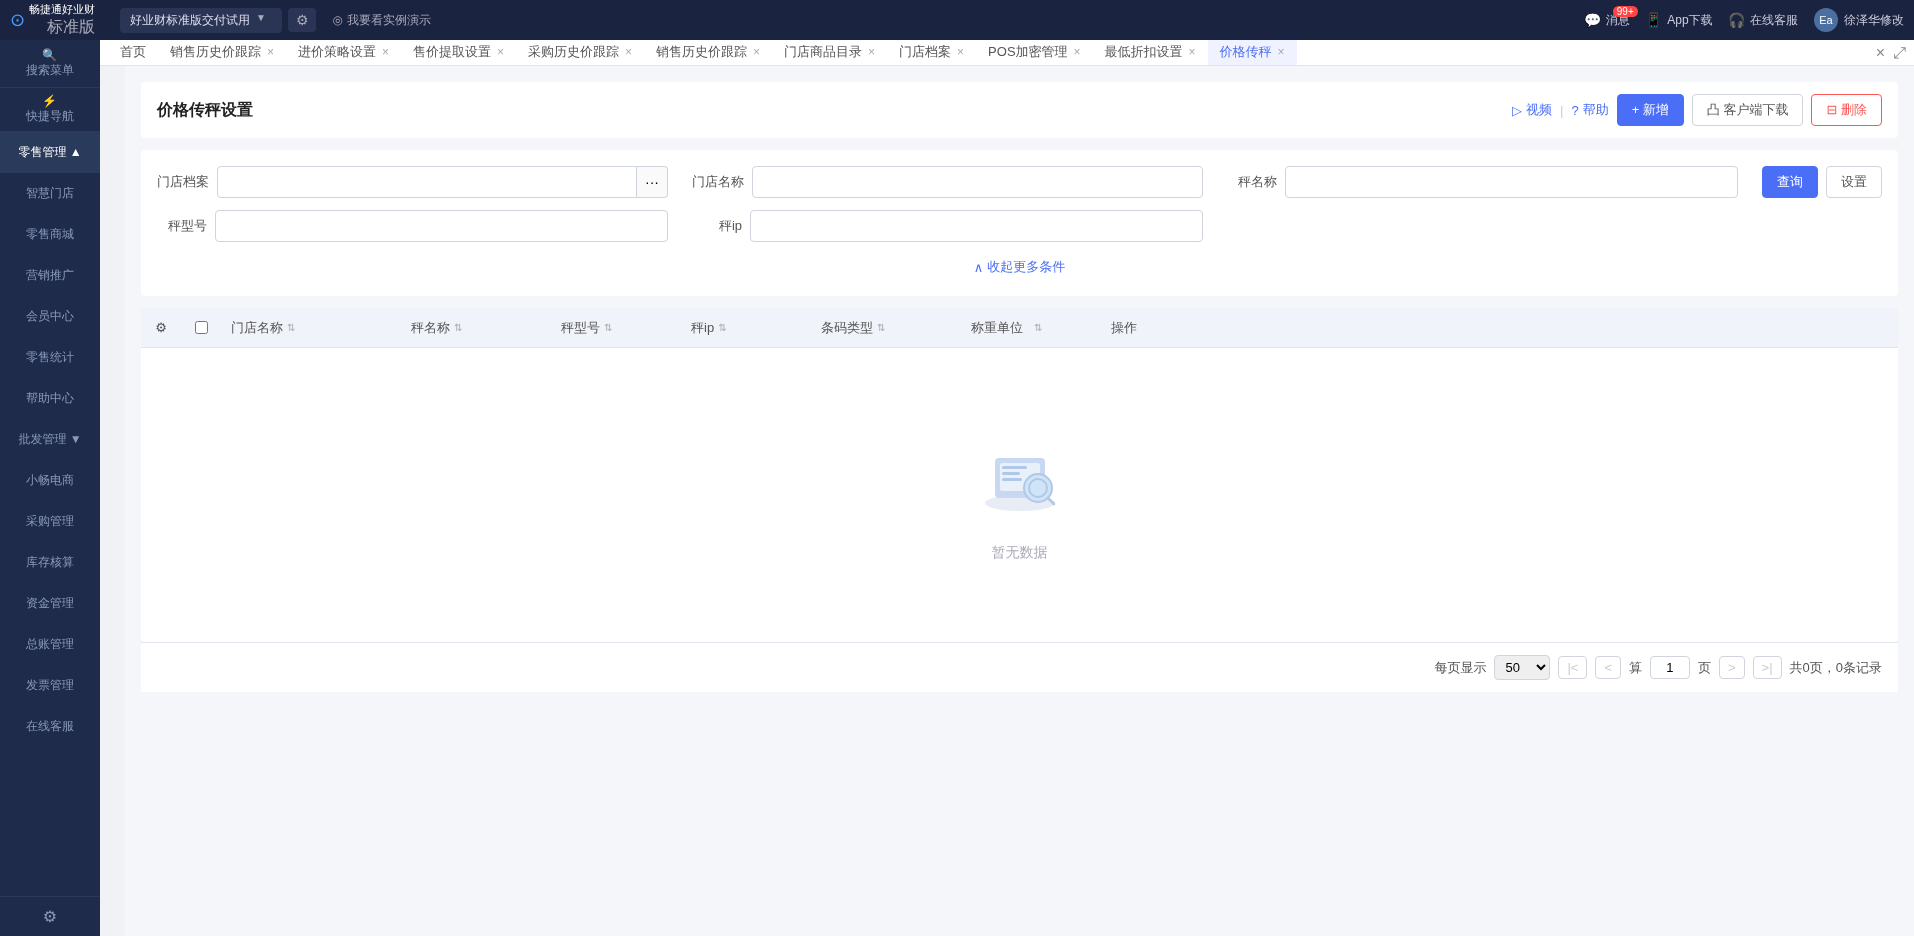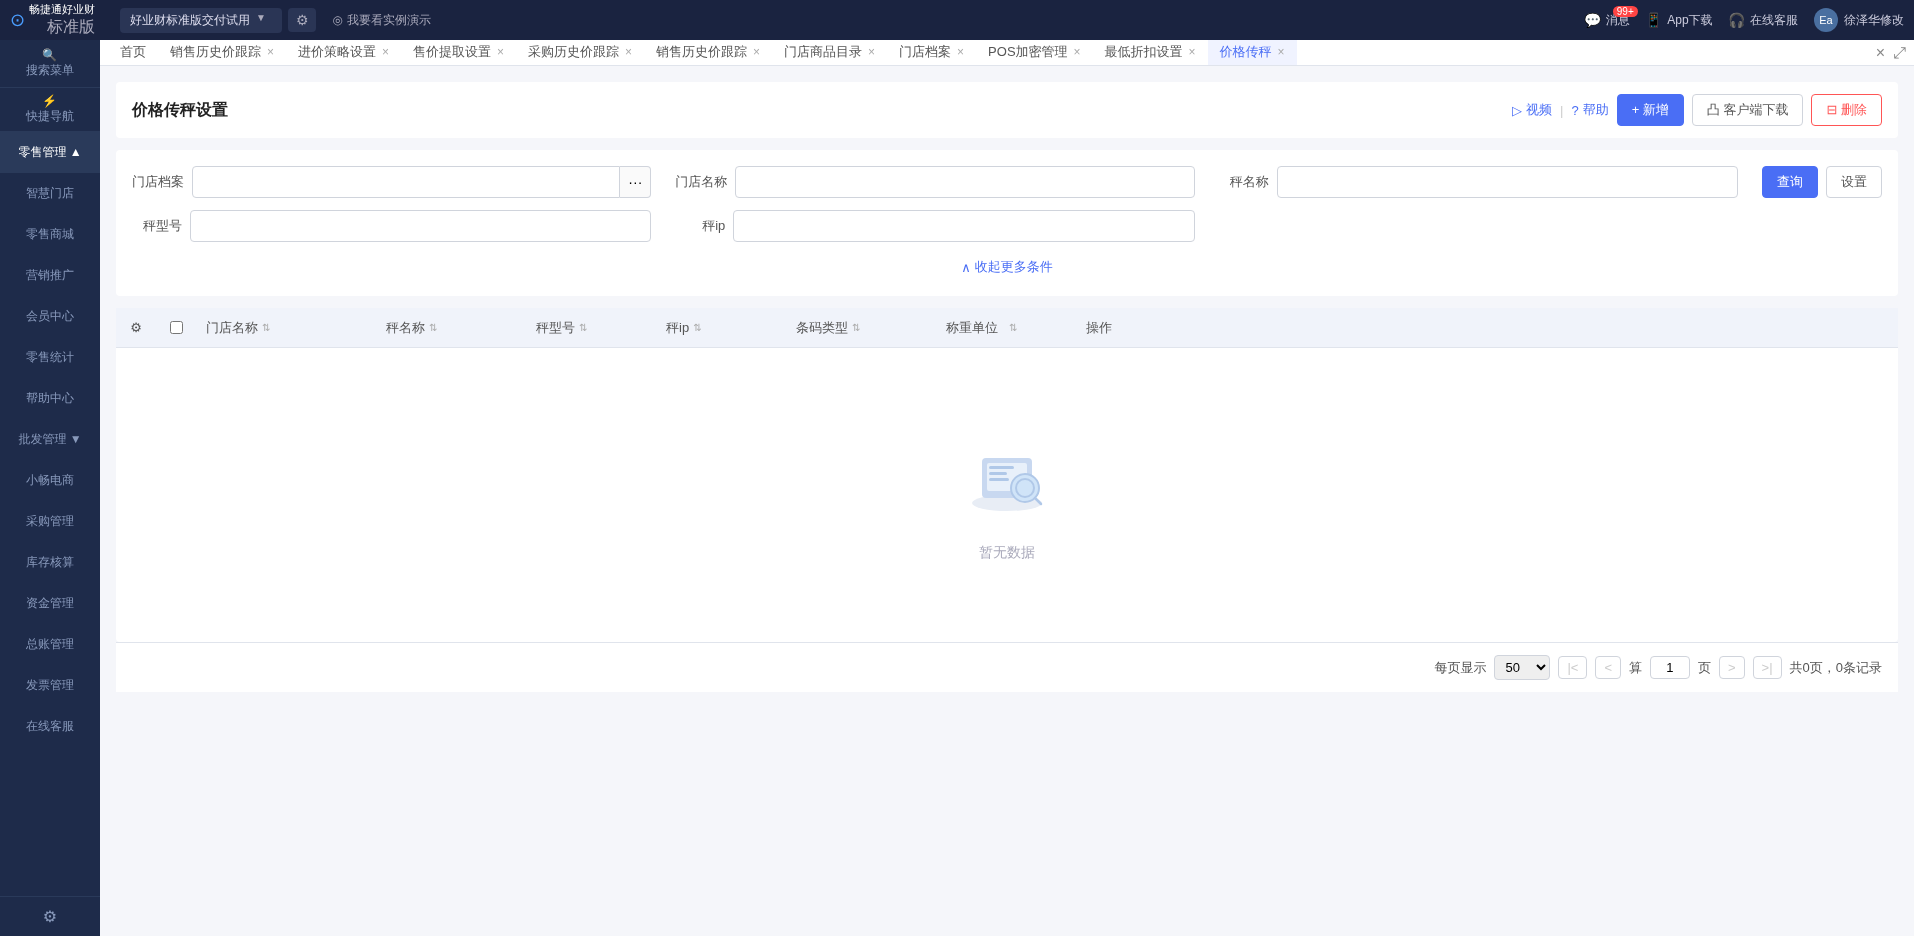--- a/index.html
+++ b/index.html
@@ -79,21 +79,21 @@
       cursor: pointer; white-space: nowrap; border-bottom: 2px solid transparent; color: #555;
       flex-shrink: 0;
     }
     .tab-item.active { color: #4a6ef5; border-bottom-color: #4a6ef5; background: #f0f3ff; }
     .tab-item .tab-close { margin-left: 6px; font-size: 12px; color: #aaa; }
     .tab-home { padding: 0 12px; font-size: 13px; color: #555; cursor: pointer; flex-shrink: 0; }
     .tab-actions { margin-left: auto; display: flex; align-items: center; gap: 8px; flex-shrink: 0; }
     .tab-action-btn { background: none; border: none; cursor: pointer; font-size: 16px; color: #888; }
 
     
-    .page-content { flex: 1; overflow-y: auto; padding: 16px; background: #f5f6fa; }
+    .page-content { flex: 1; overflow-y: auto; padding: 16px; background: #f5f6fa; margin-left: 25px; }
 
     
     .page-title-area {
       display: flex; align-items: center; justify-content: space-between;
       background: #fff; padding: 12px 16px; border-radius: 4px; margin-bottom: 12px;
     }
     .page-title { font-size: 16px; font-weight: 600; color: #222; }
     .page-actions { display: flex; align-items: center; gap: 8px; }
     .page-link { color: #4a6ef5; font-size: 13px; cursor: pointer; display: flex; align-items: center; gap: 4px; }
     .divider-v { color: #ccc; }

